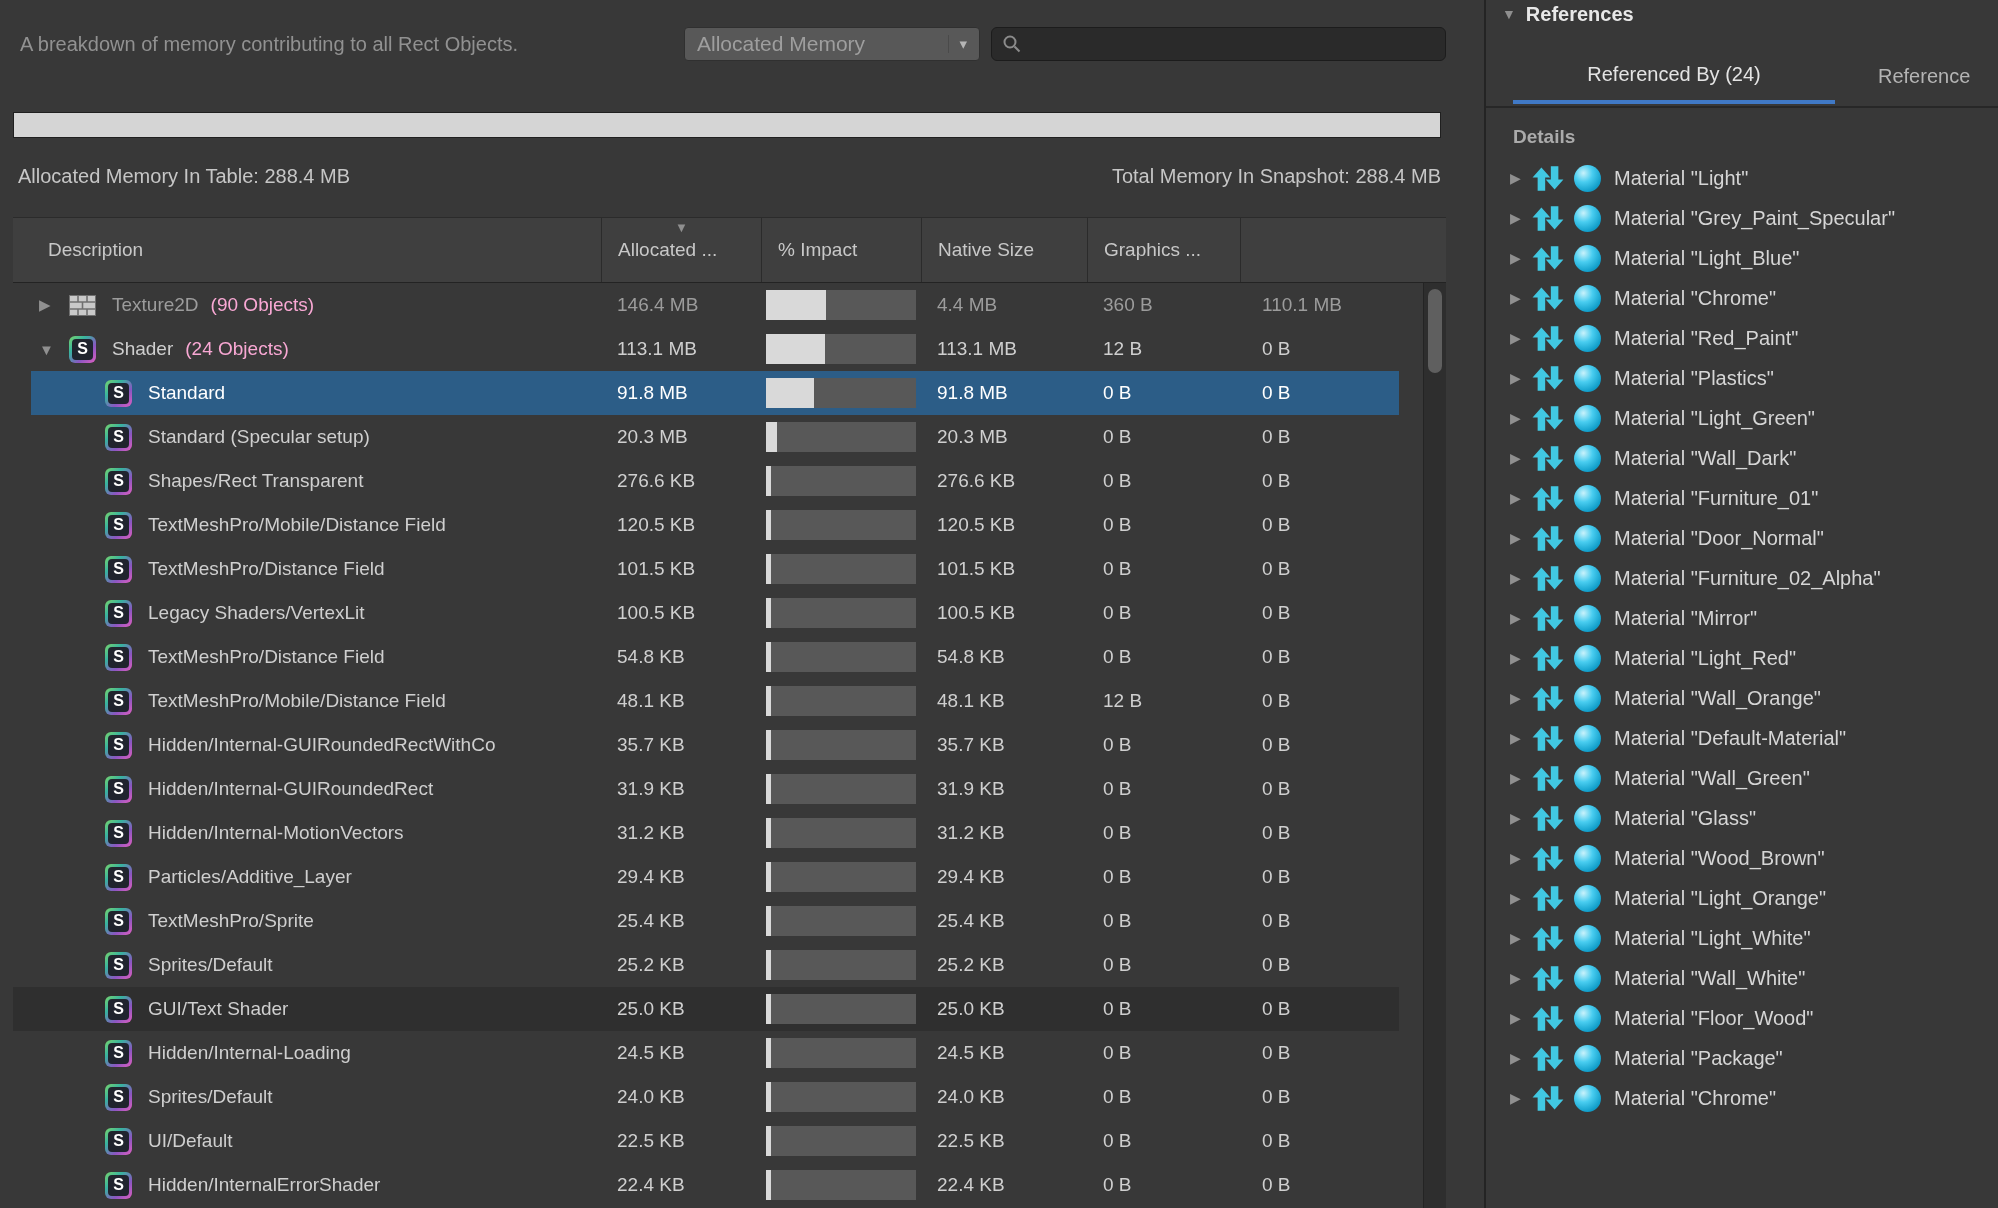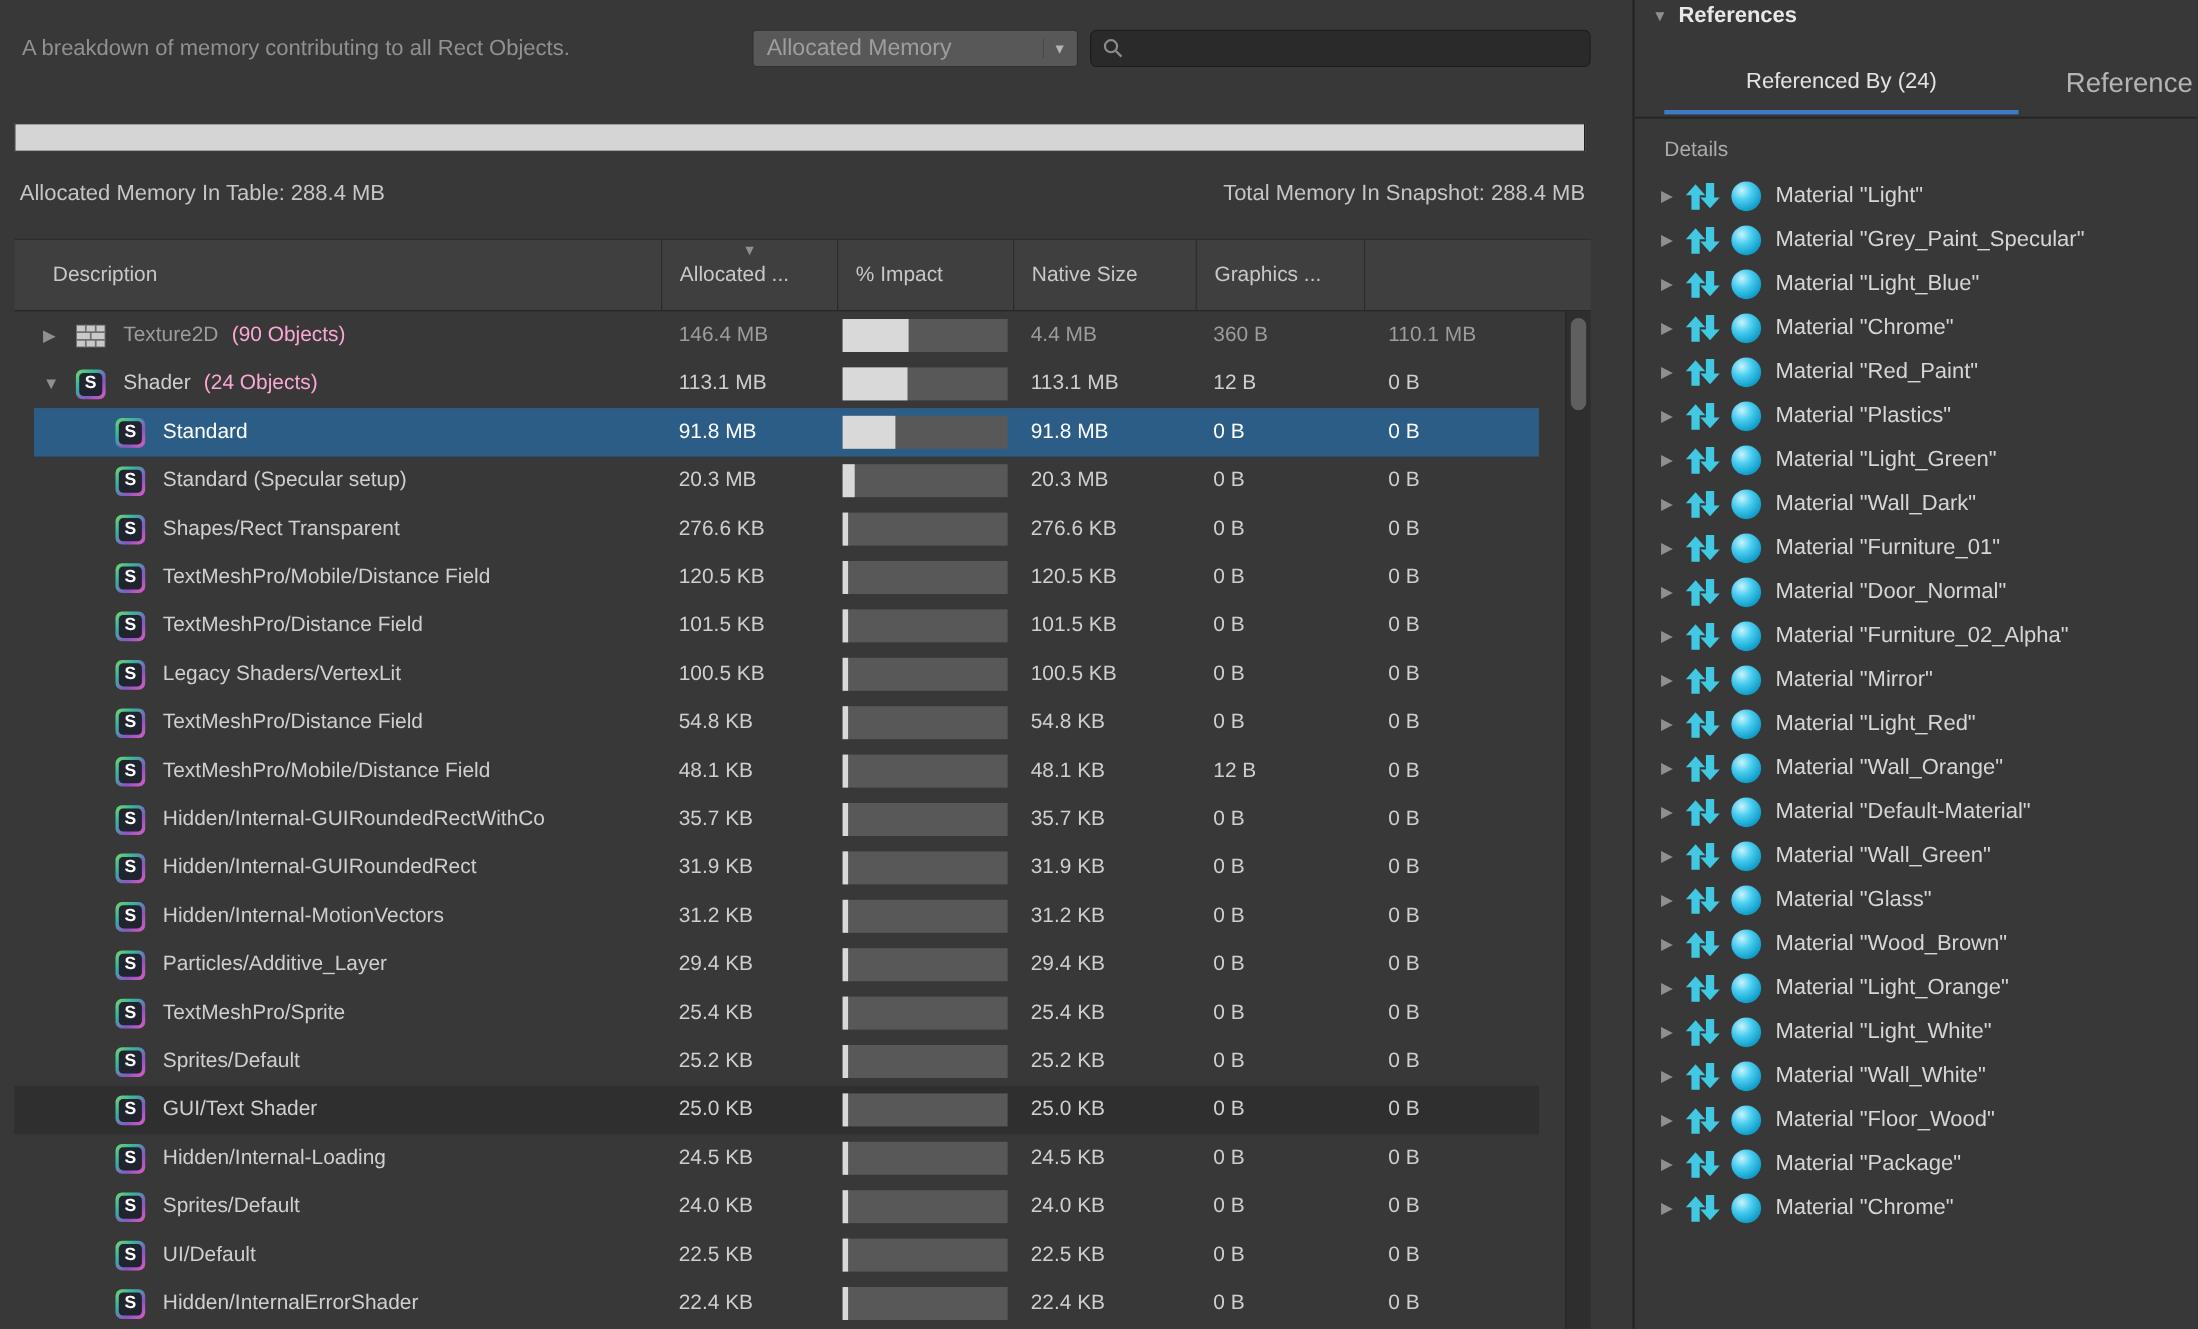--- a/index.html
+++ b/index.html
@@ -67,23 +67,23 @@
   
   .rpanel{position:absolute;left:1484px;top:0;width:514px;height:1208px;background:#383838;
           border-left:2px solid #242424;box-sizing:border-box;overflow:hidden;}
   .ref-head{position:absolute;left:16px;top:0;height:28px;display:flex;align-items:center;gap:10px;}
   .ref-head .tri{color:#8f8f8f;font-size:14px;}
   .ref-title{font-size:20px;font-weight:bold;color:#e8e8e8;}
   .tab-active{position:absolute;left:27px;top:48px;width:322px;height:56px;box-sizing:border-box;
               display:flex;align-items:center;justify-content:center;font-size:20px;color:#e4e4e4;
               border-bottom:4px solid var(--underline,#4079C6);}
   .tab-inactive{position:absolute;left:392px;top:48px;height:56px;display:flex;align-items:center;
-                font-size:25px;color:#b4b4b4;white-space:nowrap;}
+                font-size:20px;color:#b4b4b4;white-space:nowrap;}
   .tab-sep{position:absolute;left:0;right:0;top:106px;height:2px;background:#272727;}
-  .details-label{position:absolute;left:27px;top:126px;font-size:19px;color:#ababab;}
+  .details-label{position:absolute;left:27px;top:126px;font-size:19px;color:#ababab;font-weight:bold;}
   #ref-list{position:absolute;left:0;right:0;top:158px;}
   .ref-item{display:flex;align-items:center;height:40px;padding-left:24px;}
   .ref-exp{width:22px;flex:none;color:#8f8f8f;font-size:14px;}
   .ref-arrows{width:42px;flex:none;display:flex;align-items:center;}
   .ref-sphere{width:27px;height:27px;border-radius:50%;flex:none;margin-right:13px;
               background:radial-gradient(circle at 35% 30%,#c9f2fb 0%,#49cdf0 35%,#129fcb 72%,#0b7da3 100%);}
   .ref-label{font-size:20px;color:#d6d6d6;white-space:nowrap;}
 </style>
 </head>
 <body>

